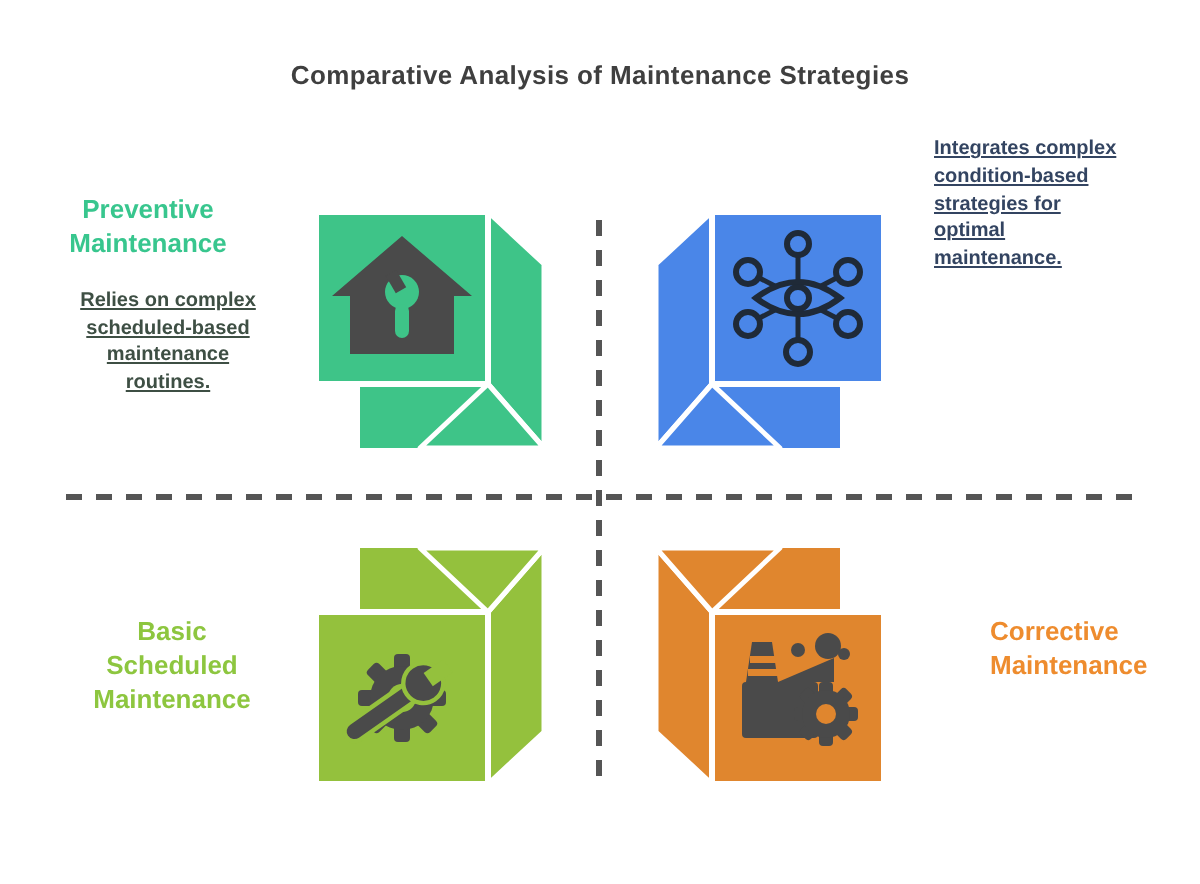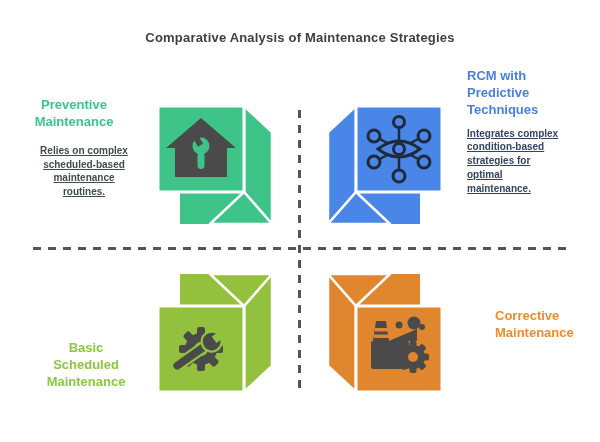--- a/index.html
+++ b/index.html
@@ -35,21 +35,21 @@
   .cut{fill:var(--box);}
   .eyeline{stroke:var(--eye,#1F2A38);stroke-width:2.5;}
   .eyeshape{stroke:var(--eye,#1F2A38);stroke-width:3;fill:var(--box);}
   .eyehole{stroke:var(--eye,#1F2A38);stroke-width:3;fill:none;}
   .wrstroke{stroke:var(--box);stroke-width:2.2;}
   
   .tl-txt{left:18px;top:97px;width:112px;}
   .tl-txt p{width:92px;margin-left:auto;margin-top:13px;}
   .tr-txt{left:467px;top:68px;width:115px;}
   .tr-txt p{width:96px;}
-  .bl-txt{left:18px;top:308px;width:112px;margin-top:32px;}
+  .bl-txt{left:18px;top:308px;width:112px;}
   .bl-txt h2{width:88px;margin-left:auto;margin-bottom:8px;}
   .bl-txt p{width:100px;margin-left:auto;}
   .br-txt{left:495px;top:308px;width:112px;}
   .br-txt h2{width:96px;}
   .br-txt p{width:96px;}
   .tl-ic{left:150px;top:90px;}
   .tr-ic{left:320px;top:90px;}
   .bl-ic{left:150px;top:268px;}
   .br-ic{left:320px;top:268px;}
 </style>
@@ -79,21 +79,20 @@
         <path class="glyph" d="M0,-32 L35,-2 L26,-2 L26,27 L-26,27 L-26,-2 L-35,-2 Z"></path>
         <circle class="cut" cx="0" cy="-4" r="8.5"></circle>
         <rect class="glyph" x="-3" y="-15" width="6" height="10" transform="rotate(-30 0 -4)"></rect>
         <rect class="cut" x="-3.5" y="2" width="7" height="17" rx="3.5"></rect>
       </g>
     </svg>
   </section>
 
   <section style="--box: #4A86E8; --head: #4A80DC; --body: #334461;">
     <div class="txt left tr-txt">
-      <h2>RCM with Predictive Techniques</h2>
       <p>Integrates complex condition-based strategies for optimal maintenance.</p>
     </div>
     <svg class="icon3d tr-ic" viewBox="0 0 130 140">
       <g transform="translate(130,0) scale(-1,1)">
         <rect class="bx" x="30" y="42" width="92" height="92"></rect>
         <polygon class="bx w2" points="94,16 122,42 122,134 94,102"></polygon>
         <polygon class="bx w2" points="94,102 122,134 60,134"></polygon>
         <rect class="bx w" x="8" y="16" width="86" height="86"></rect>
       </g>
       <g transform="translate(79,59)">

